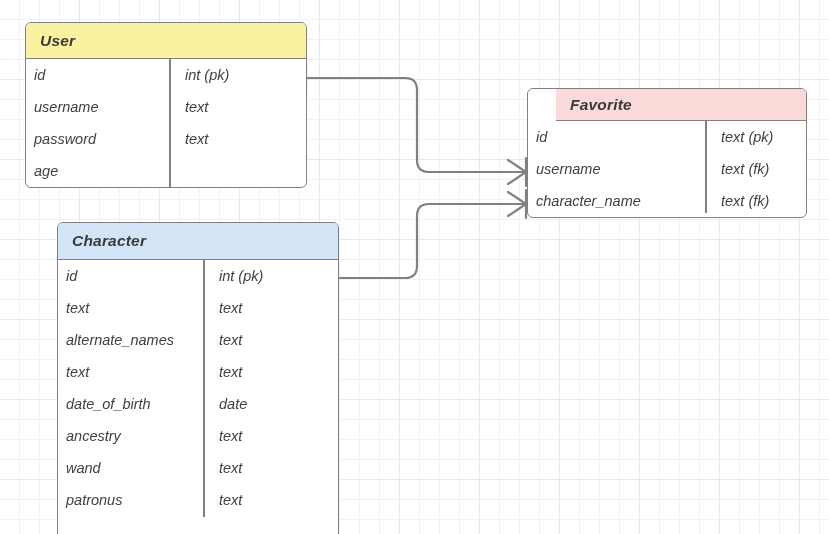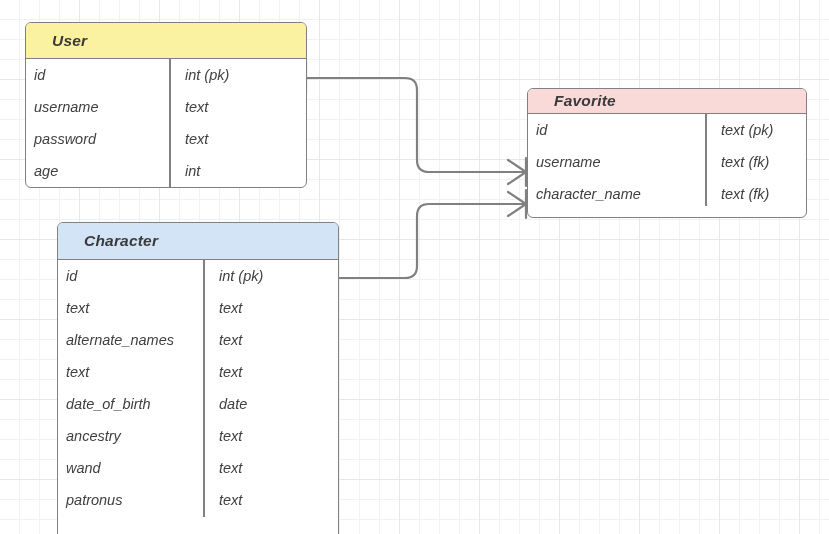--- a/index.html
+++ b/index.html
@@ -34,21 +34,21 @@
   }
   .entity-header {
     box-sizing: border-box;
     border-bottom: 1.6px solid #808080;
     font-style: italic;
     font-weight: bold;
     font-size: 15.5px;
     color: #3a3a3a;
     display: flex;
     align-items: center;
-    padding-left: 26px;
+    padding-left: 14px;
     letter-spacing: 0.2px;
   }
   .entity-body {
     position: relative;
   }
   .col-divider {
     position: absolute;
     top: 0;
     bottom: 0;
     width: 1.6px;
@@ -86,21 +86,21 @@
 
   #entity-character { left: 25px;  top: 222px; width: 282px; height: 380px; margin-left: 32px; }
   #entity-character .entity-header { height: 37px; }
   #entity-character .entity-body   { height: 257px; }
   #entity-character .col-divider   { left: 145px; }
   #entity-character .attr-row      { height: 32px; }
   #entity-character .attr-name     { width: 145px; }
   #entity-character .attr-type     { width: 135px; }
 
   #entity-favorite  { left: 527px; top: 88px;  width: 280px; height: 130px; }
-  #entity-favorite .entity-header { height: 25px; }
+  #entity-favorite .entity-header { height: 32px; margin-left: 28px; }
   #entity-favorite .entity-body   { height: 92px; }
   #entity-favorite .col-divider   { left: 177px; }
   #entity-favorite .attr-row      { height: 32px; }
   #entity-favorite .attr-name     { width: 177px; }
   #entity-favorite .attr-type     { width: 101px; }
 
   #connectors {
     position: absolute;
     left: 0;
     top: 0;
@@ -156,21 +156,20 @@
       <div class="attr-row">
         <span class="attr-name">username</span>
         <span class="attr-type">text</span>
       </div>
       <div class="attr-row">
         <span class="attr-name">password</span>
         <span class="attr-type">text</span>
       </div>
       <div class="attr-row">
         <span class="attr-name">age</span>
-        <span class="attr-type">int</span>
       </div>
     </div>
   </div>
 
   <div class="entity" id="entity-character">
     <div class="entity-header" style="background:#d4e4f7;">
       <span>Character</span>
     </div>
     <div class="entity-body">
       <div class="col-divider"></div>

